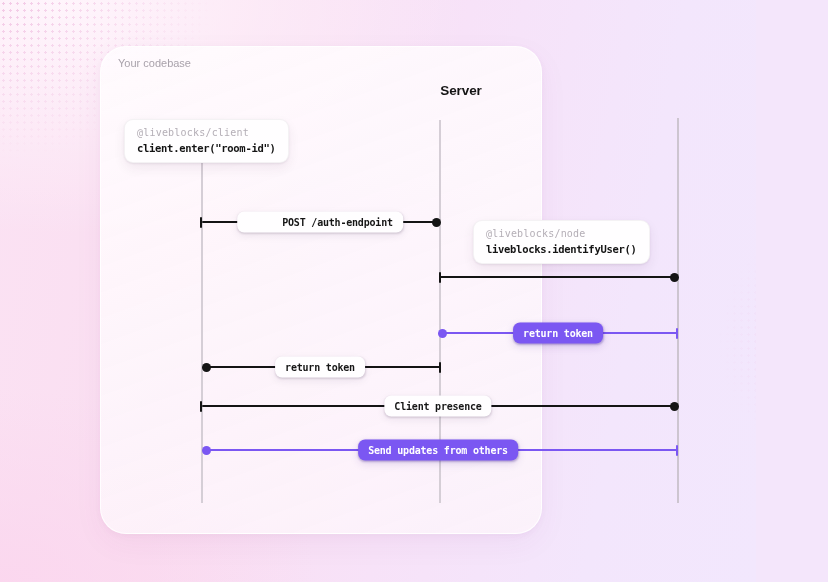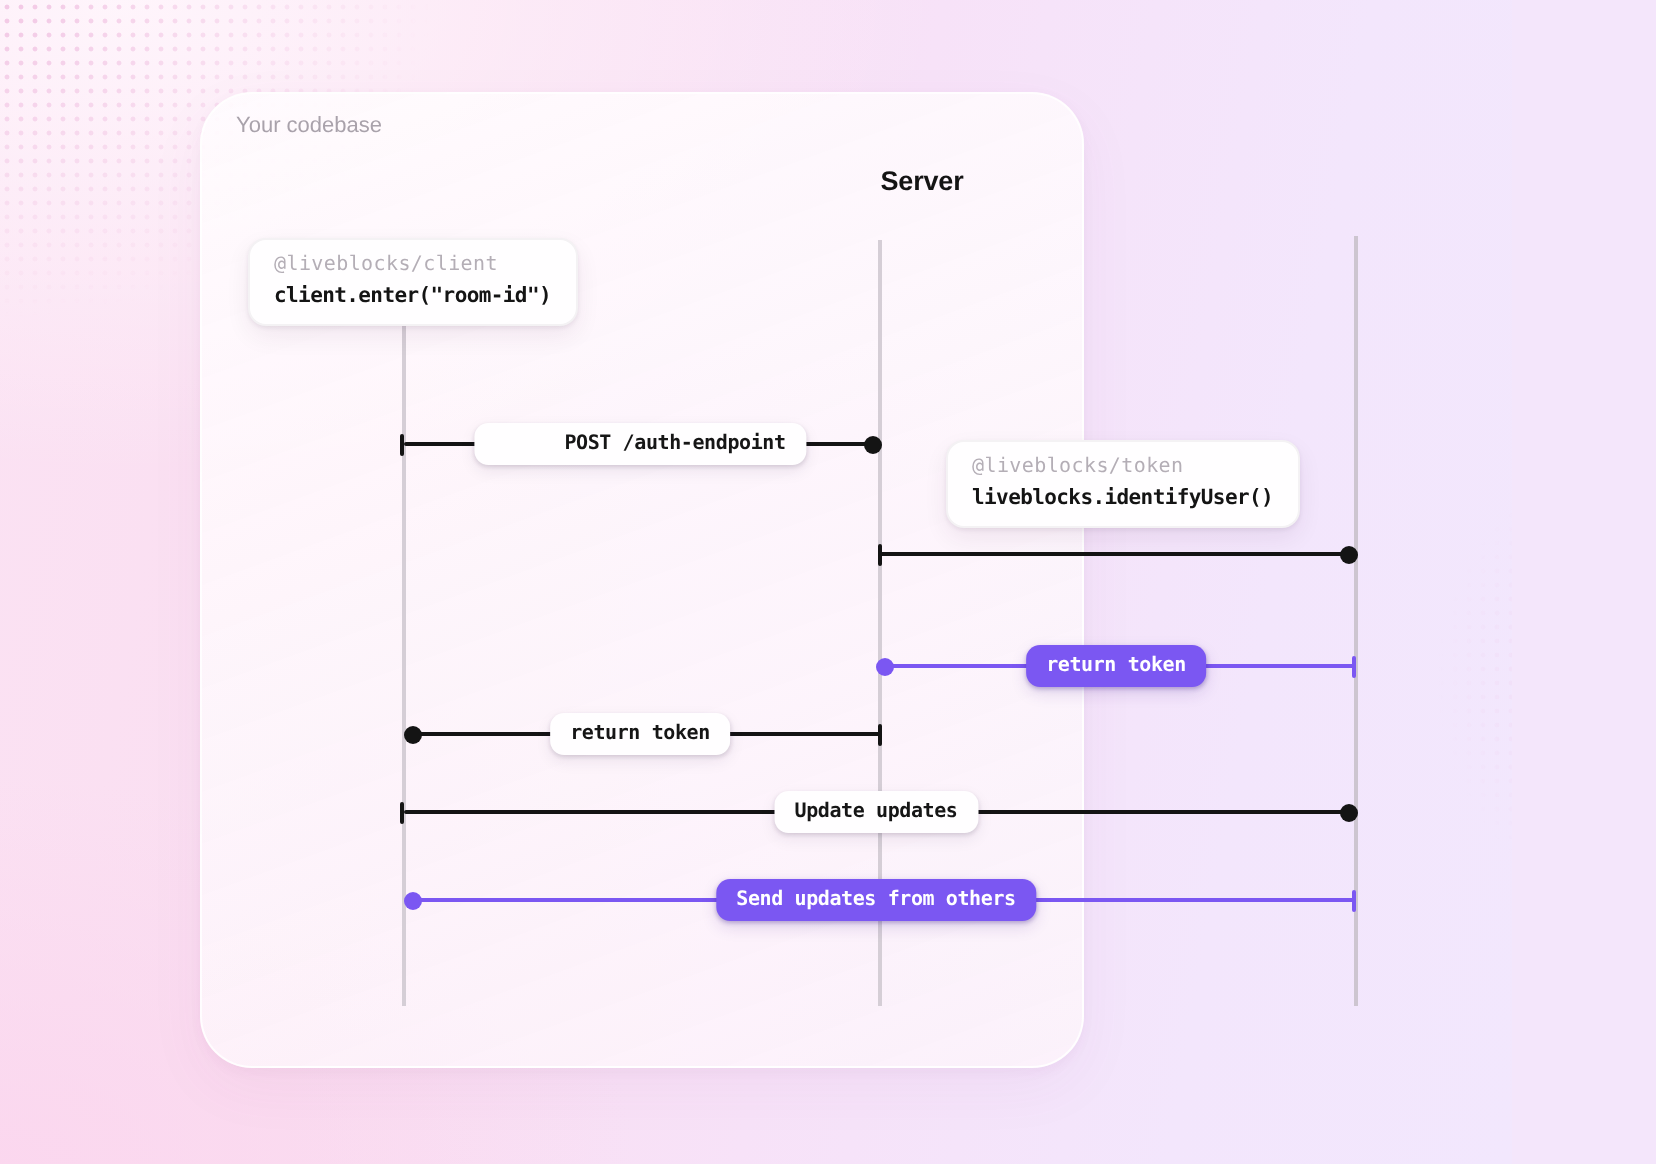--- a/index.html
+++ b/index.html
@@ -118,33 +118,33 @@
     <div class="msg-line" style="left:206px;top:366px;width:234px;"></div>
     <div class="tick" style="left:438.7px;top:361.5px;"></div>
     <div class="dot" style="left:201.5px;top:362.5px;"></div>
     <div class="lbl white" style="left:320px;top:367px;">return token</div>
   </div>
 
   <div>
     <div class="msg-line" style="left:202px;top:405px;width:472px;"></div>
     <div class="tick" style="left:199.7px;top:400.5px;"></div>
     <div class="dot" style="left:669.5px;top:401.5px;"></div>
-    <div class="lbl white" style="left:438px;top:406px;">Update updates</div>
+    <div class="lbl white" style="left:438px;top:406px;">Client presence</div>
   </div>
 
   <div>
     <div class="msg-line purple" style="left:206px;top:449px;width:472px;"></div>
     <div class="tick purple" style="left:675.7px;top:444.5px;"></div>
     <div class="dot purple" style="left:201.5px;top:445.5px;"></div>
     <div class="lbl purplebox" style="left:438px;top:450px;">Send updates from others</div>
   </div>
 
   <div class="code-card cc-client">
     <div class="pkg">@liveblocks/client</div>
     <div class="code">client.enter("room-id")</div>
   </div>
 
   <div class="code-card cc-node">
-    <div class="pkg">@liveblocks/token</div>
+    <div class="pkg">@liveblocks/node</div>
     <div class="code">liveblocks.identifyUser()</div>
   </div>
 
 </div>
 
 </body></html>

